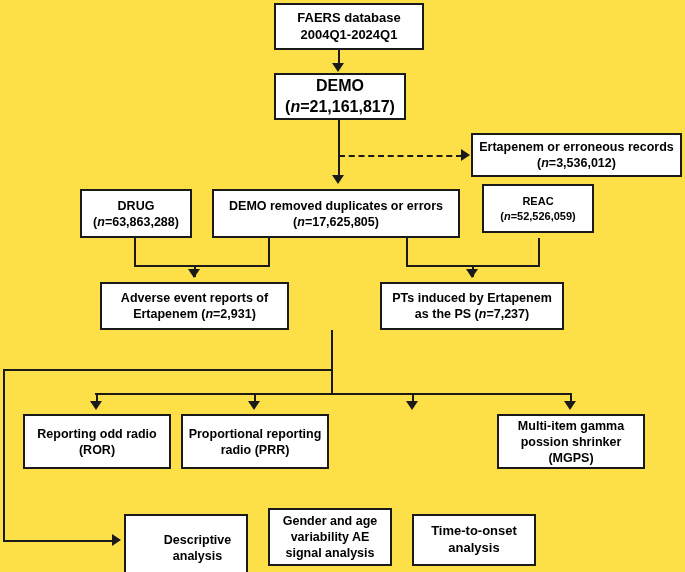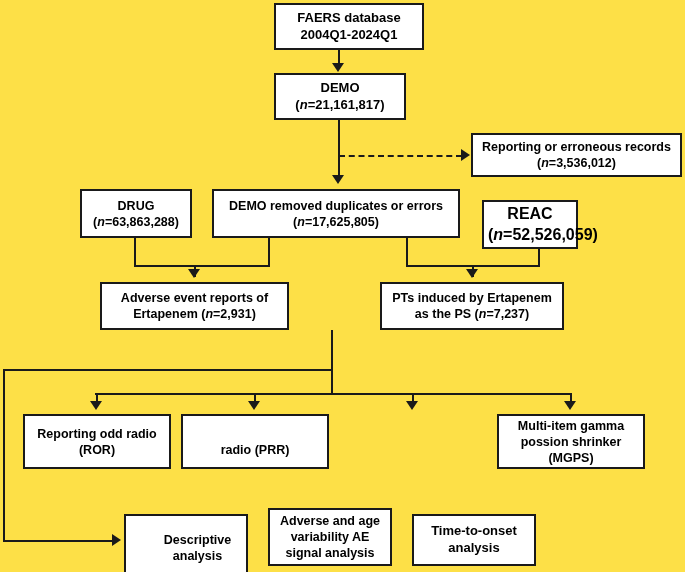--- a/index.html
+++ b/index.html
@@ -72,49 +72,49 @@
 
 <div id="canvas">
 
   <div class="node" style="left:274px; top:3px; width:150px; height:47px; font-size:13px;">
     <span class="txt">
       <span>FAERS database</span><br>
       <span>2004Q1-2024Q1</span>
     </span>
   </div>
 
-  <div class="node" style="left:274px; top:73px; width:132px; height:47px; font-size:13px;">
+  <div class="node" style="left:274px; top:73px; width:132px; height:47px; font-size:16px;">
     <span class="txt">
       <span>DEMO</span><br>
       <span><span>(</span><span class="ital">n</span><span>=21,161,817)</span></span>
     </span>
   </div>
 
   <div class="node" style="left:471px; top:133px; width:211px; height:44px; font-size:12.5px;">
     <span class="txt">
-      <span>Reporting or erroneous records</span><br>
+      <span>Ertapenem or erroneous records</span><br>
       <span><span>(</span><span class="ital">n</span><span>=3,536,012)</span></span>
     </span>
   </div>
 
   <div class="node" style="left:80px; top:189px; width:112px; height:49px; font-size:12.5px;">
     <span class="txt">
       <span>DRUG</span><br>
       <span><span>(</span><span class="ital">n</span><span>=63,863,288)</span></span>
     </span>
   </div>
 
   <div class="node" style="left:212px; top:189px; width:248px; height:49px; font-size:12.5px;">
     <span class="txt">
       <span>DEMO removed duplicates or errors</span><br>
       <span><span>(</span><span class="ital">n</span><span>=17,625,805)</span></span>
     </span>
   </div>
 
-  <div class="node" style="left:482px; top:200px; width:96px; height:49px; font-size:16px;">
+  <div class="node" style="left:482px; top:184px; width:112px; height:49px; font-size:11px;">
     <span class="txt">
       <span>REAC</span><br>
       <span><span>(</span><span class="ital">n</span><span>=52,526,059)</span></span>
     </span>
   </div>
 
   <div class="node" style="left:100px; top:282px; width:189px; height:48px; font-size:12.5px;">
     <span class="txt">
       <span>Adverse event reports of</span><br>
       <span><span>Ertapenem (</span><span class="ital">n</span><span>=2,931)</span></span>
@@ -130,21 +130,21 @@
 
   <div class="node" style="left:23px; top:414px; width:148px; height:55px; font-size:12.5px;">
     <span class="txt">
       <span>Reporting odd radio</span><br>
       <span>(ROR)</span>
     </span>
   </div>
 
   <div class="node" style="left:181px; top:414px; width:148px; height:55px; font-size:12.5px;">
     <span class="txt">
-      <br>
+      <span>Proportional reporting</span><br>
       <span>radio (PRR)</span>
     </span>
   </div>
 
 
   <div class="node" style="left:497px; top:414px; width:148px; height:55px; font-size:12.5px;">
     <span class="txt">
       <span>Multi-item gamma</span><br>
       <span>possion shrinker</span><br>
       <span>(MGPS)</span>
@@ -153,21 +153,21 @@
 
   <div class="node" style="left:124px; top:514px; width:124px; height:68px; font-size:12.5px;padding-left:27px;">
     <span class="txt">
       <span>Descriptive</span><br>
       <span>analysis</span>
     </span>
   </div>
 
   <div class="node" style="left:268px; top:508px; width:124px; height:58px; font-size:12.5px;">
     <span class="txt">
-      <span>Adverse and age</span><br>
+      <span>Gender and age</span><br>
       <span>variability AE</span><br>
       <span>signal analysis</span>
     </span>
   </div>
 
   <div class="node" style="left:412px; top:514px; width:124px; height:52px; font-size:13px;">
     <span class="txt">
       <span>Time-to-onset</span><br>
       <span>analysis</span>
     </span>

